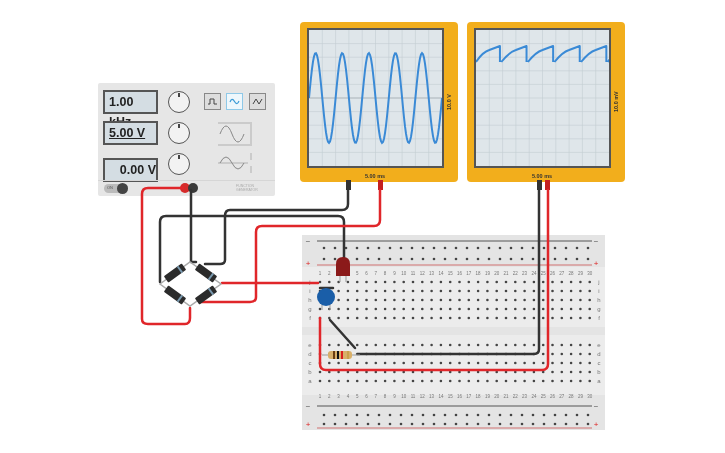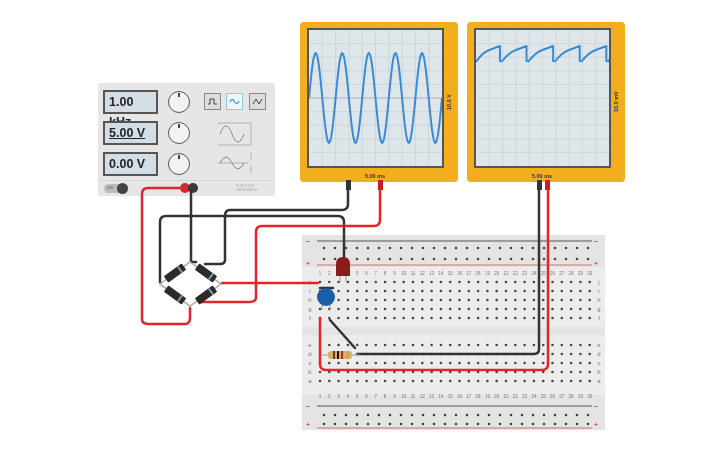--- a/index.html
+++ b/index.html
@@ -25,21 +25,21 @@
 </head>
 <body>
 
 <div id="stage">
 
   <div class="fg">
     <div class="fg-display" style="top:7px;">1.00 kHz</div>
     <div class="fg-knob" style="top:8px;"></div>
     <div class="fg-display" style="top:38px;text-decoration:underline;">5.00 V</div>
     <div class="fg-knob" style="top:39px;"></div>
-    <div class="fg-display" style="top:69px;">0.00 V</div>
+    <div class="fg-display" style="top:75px;text-align:right;">0.00 V</div>
     <div class="fg-knob" style="top:70px;"></div>
 
     <div class="fg-wave-btn" style="left:106px;">
       <svg width="11" height="9">
           <path d="M1 7 H3 V2 H7 V7 H10" fill="none" stroke="#444" stroke-width="1"></path>
         </svg>
     </div>
     <div class="fg-wave-btn active" style="left:128px;">
       <svg width="11" height="9">
           <path d="M1 5 Q3 0 5.5 4.5 T10 4" fill="none" stroke="#3a9ad6" stroke-width="1.2"></path>

